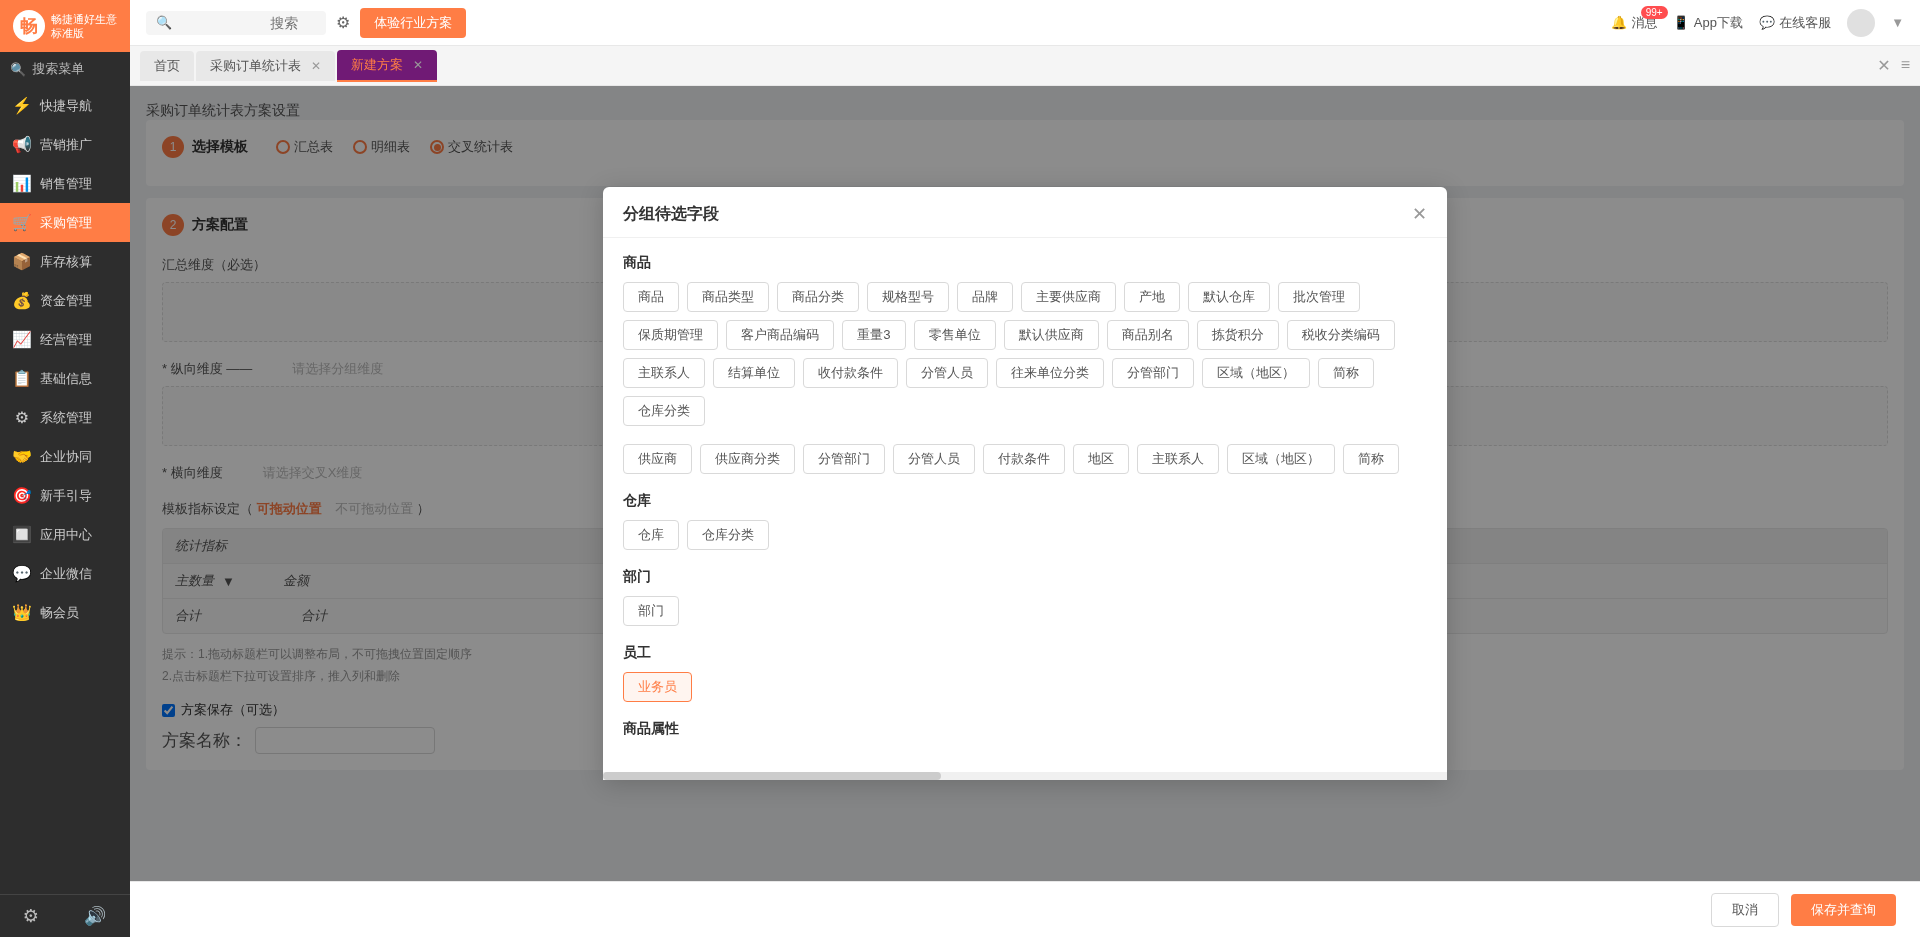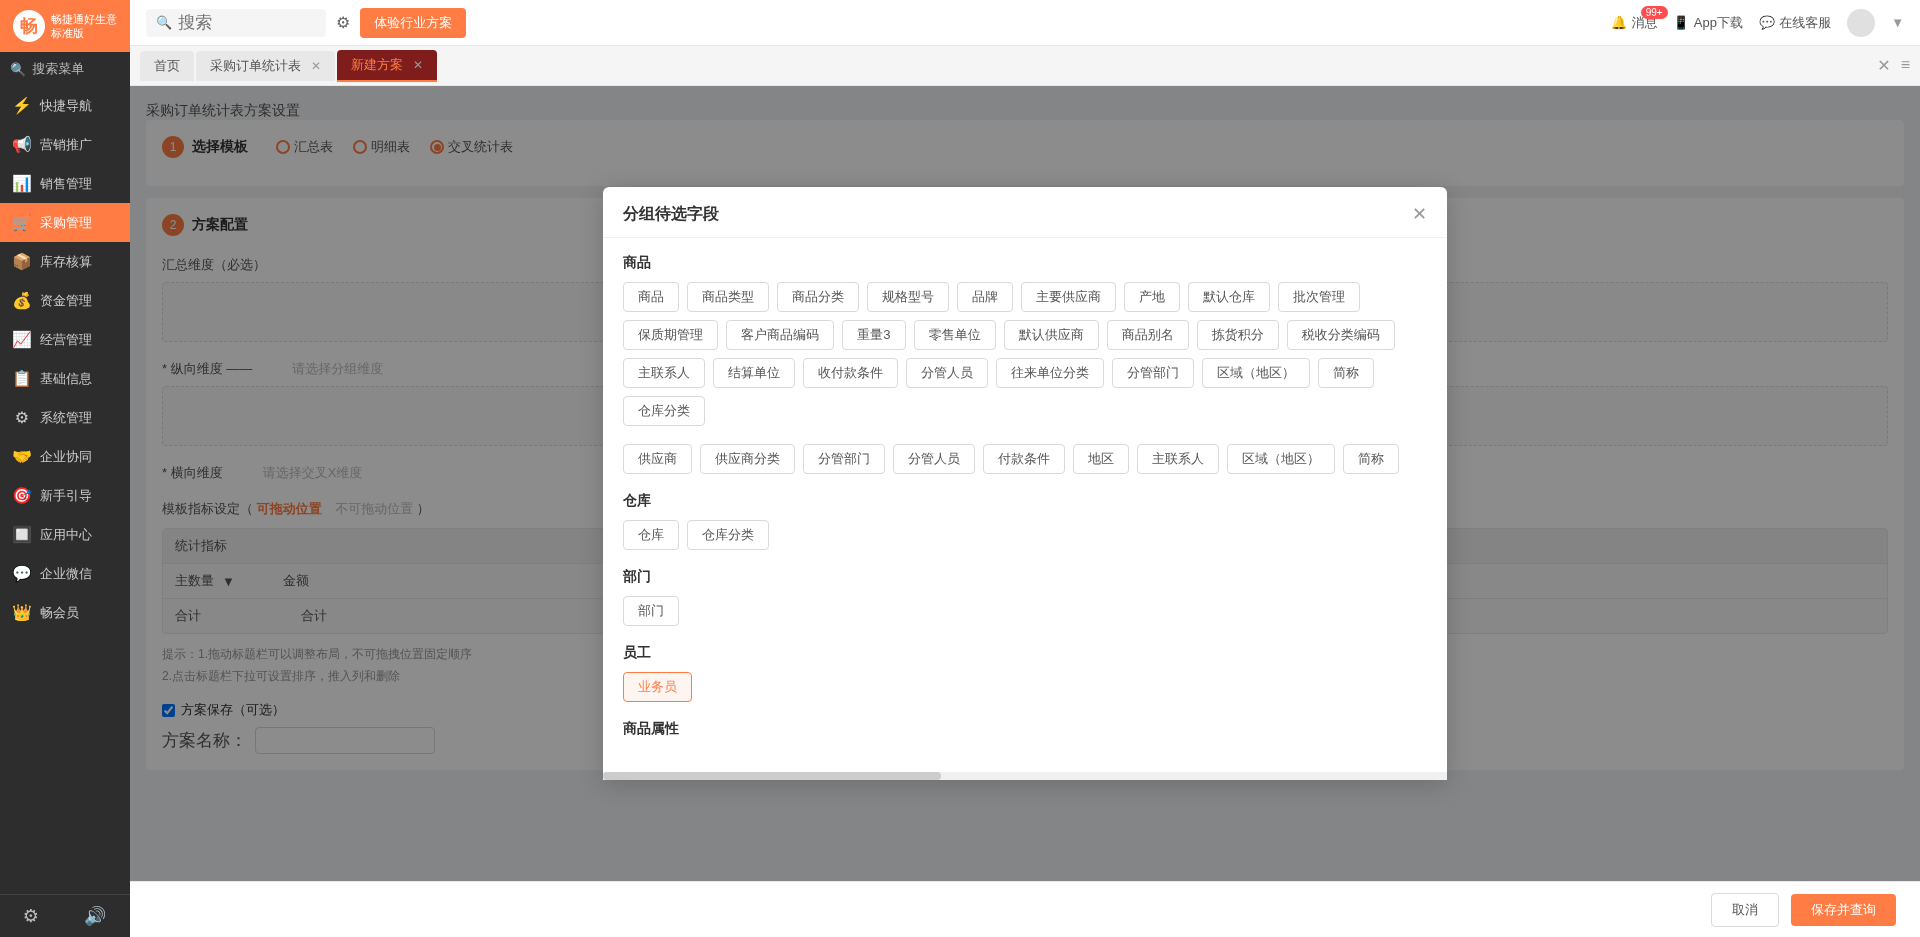--- a/index.html
+++ b/index.html
@@ -21,32 +21,32 @@
     .sidebar-bottom { width: 100%; display: flex; align-items: center; justify-content: space-around; padding: 10px 0; border-top: 1px solid #444; }
     .sidebar-bottom-btn { color: #bbb; cursor: pointer; font-size: 18px; }
 
     
     .main-content { flex: 1; display: flex; flex-direction: column; overflow: hidden; }
 
     
     .header { height: 46px; background: #fff; display: flex; align-items: center; justify-content: space-between; padding: 0 16px; border-bottom: 1px solid #e8e8e8; flex-shrink: 0; }
     .header-left { display: flex; align-items: center; gap: 10px; }
     .header-search-box { display: flex; align-items: center; background: #f5f5f5; border-radius: 4px; padding: 4px 10px; gap: 6px; width: 180px; }
-    .header-search-input { background: transparent; border: none; outline: none; font-size: 17px; color: #666; width: 120px; }
+    .header-search-input { background: transparent; border: none; outline: none; font-size: 14px; color: #666; width: 120px; text-align: right; }
     .header-gear { font-size: 16px; color: #666; cursor: pointer; }
     .header-experience-btn { background: #ff7d45; color: #fff; border: none; border-radius: 4px; padding: 6px 14px; font-size: 13px; cursor: pointer; }
     .header-right { display: flex; align-items: center; gap: 16px; }
     .header-right-item { display: flex; align-items: center; gap: 4px; color: #555; cursor: pointer; font-size: 13px; position: relative; }
     .badge { background: #ff4d4f; color: #fff; font-size: 10px; border-radius: 10px; padding: 1px 5px; position: absolute; top: -8px; right: -10px; }
     .header-avatar { width: 28px; height: 28px; background: #e0e0e0; border-radius: 50%; }
 
     
     .tab-bar { height: 40px; background: #f5f5f5; display: flex; align-items: center; padding: 0 10px; gap: 2px; border-bottom: 1px solid #e8e8e8; flex-shrink: 0; }
     .tab { display: flex; align-items: center; gap: 6px; padding: 6px 14px; background: #e8e8e8; border-radius: 4px 4px 0 0; font-size: 13px; color: #555; cursor: pointer; }
-    .tab.active { background: #7f1d1d; color: #ff7d45; border-bottom: 2px solid #ff7d45; }
+    .tab.active { background: #701a75; color: #ff7d45; border-bottom: 2px solid #ff7d45; }
     .tab-close { font-size: 12px; color: #999; margin-left: 4px; }
     .tab-bar-right { margin-left: auto; display: flex; gap: 10px; color: #999; font-size: 16px; cursor: pointer; }
 
     
     .page-content { flex: 1; padding: 16px; overflow: auto; position: relative; }
     .page-title { font-size: 14px; color: #555; margin-bottom: 0; }
     .section-card { background: #fff; border-radius: 4px; padding: 16px; margin-bottom: 12px; }
     .step-header { display: flex; align-items: center; gap: 8px; margin-bottom: 12px; }
     .step-num { width: 22px; height: 22px; background: #ff7d45; color: #fff; border-radius: 50%; display: flex; align-items: center; justify-content: center; font-size: 12px; }
     .step-label { font-size: 14px; color: #333; font-weight: bold; }
@@ -241,21 +241,21 @@
         <div style="display:flex;gap:40px;font-size:13px;color:#555;padding:8px 0;">
           <span>* 纵向维度 ——</span>
           <span style="color:#bbb;">请选择分组维度</span>
         </div>
         <div style="height:60px;background:#fafafa;border:1px dashed #ddd;border-radius:4px;margin-bottom:10px;"></div>
         <div style="display:flex;gap:40px;font-size:13px;color:#555;padding:8px 0;">
           <span>* 横向维度</span>
           <span style="color:#bbb;">请选择交叉X维度</span>
         </div>
         <div style="font-size:13px;color:#555;margin-top:10px;">模板指标设定（ <span style="color:#ff7d45;cursor:pointer;font-weight:bold;">可拖动位置</span> <span style="margin-left:10px;color:#bbb;">不可拖动位置</span> ）</div>
-        <div style="margin-top:10px;background:#f8f8f8;border:1px solid #e8e8e8;border-radius:4px;overflow:hidden;">
+        <div style="margin-top:10px;background:#f8f8f8;border:1px solid #e8e8e8;border-radius:4px;overflow:hidden;font-style:italic;">
           <div style="display:flex;background:#f0f0f0;border-bottom:1px solid #e8e8e8;">
             <div style="flex:1;padding:8px 12px;font-size:13px;color:#555;">统计指标</div>
           </div>
           <div style="display:flex;">
             <div style="flex:1;padding:8px 12px;font-size:13px;color:#555;display:flex;align-items:center;gap:8px;">
               <span>主数量</span>
               <span>▼</span>
               <span style="margin-left:40px;">金额</span>
             </div>
           </div>

